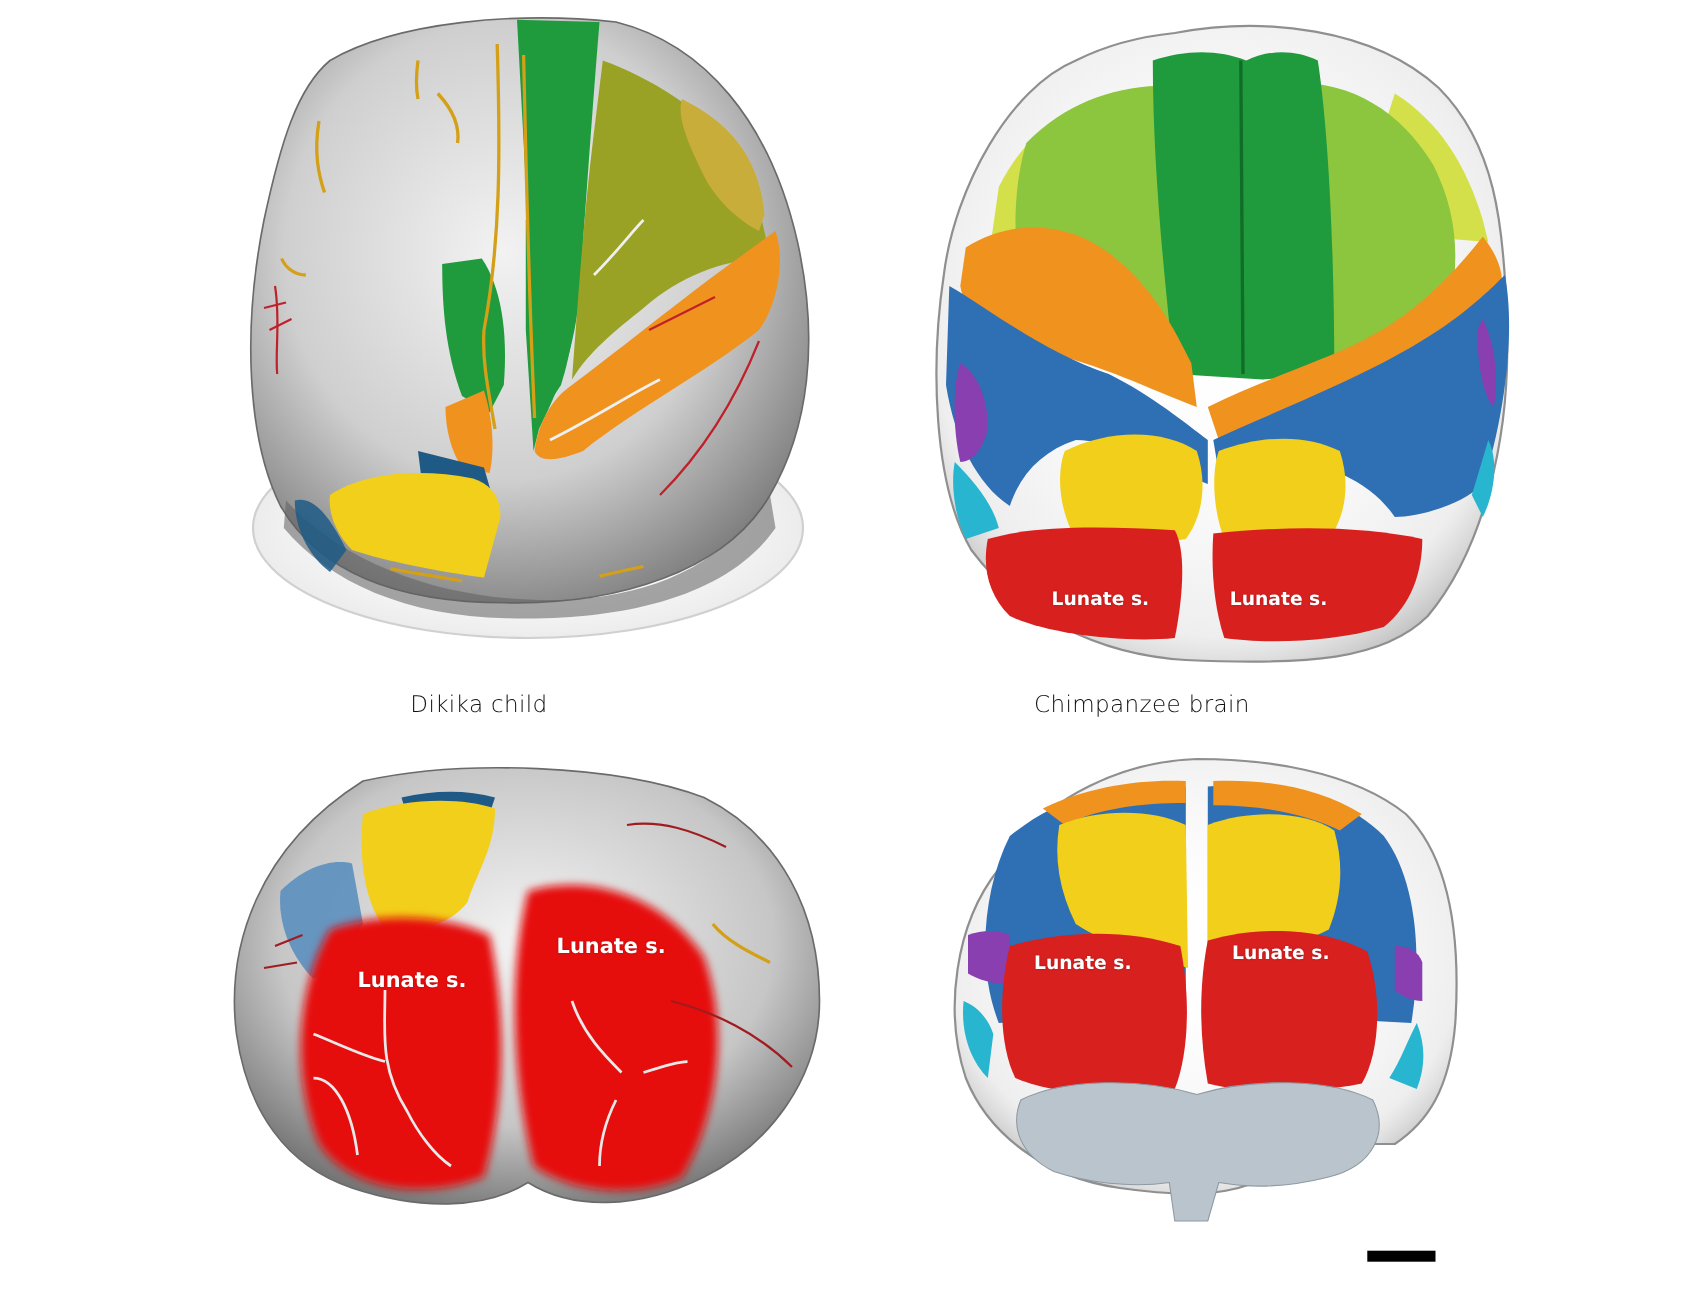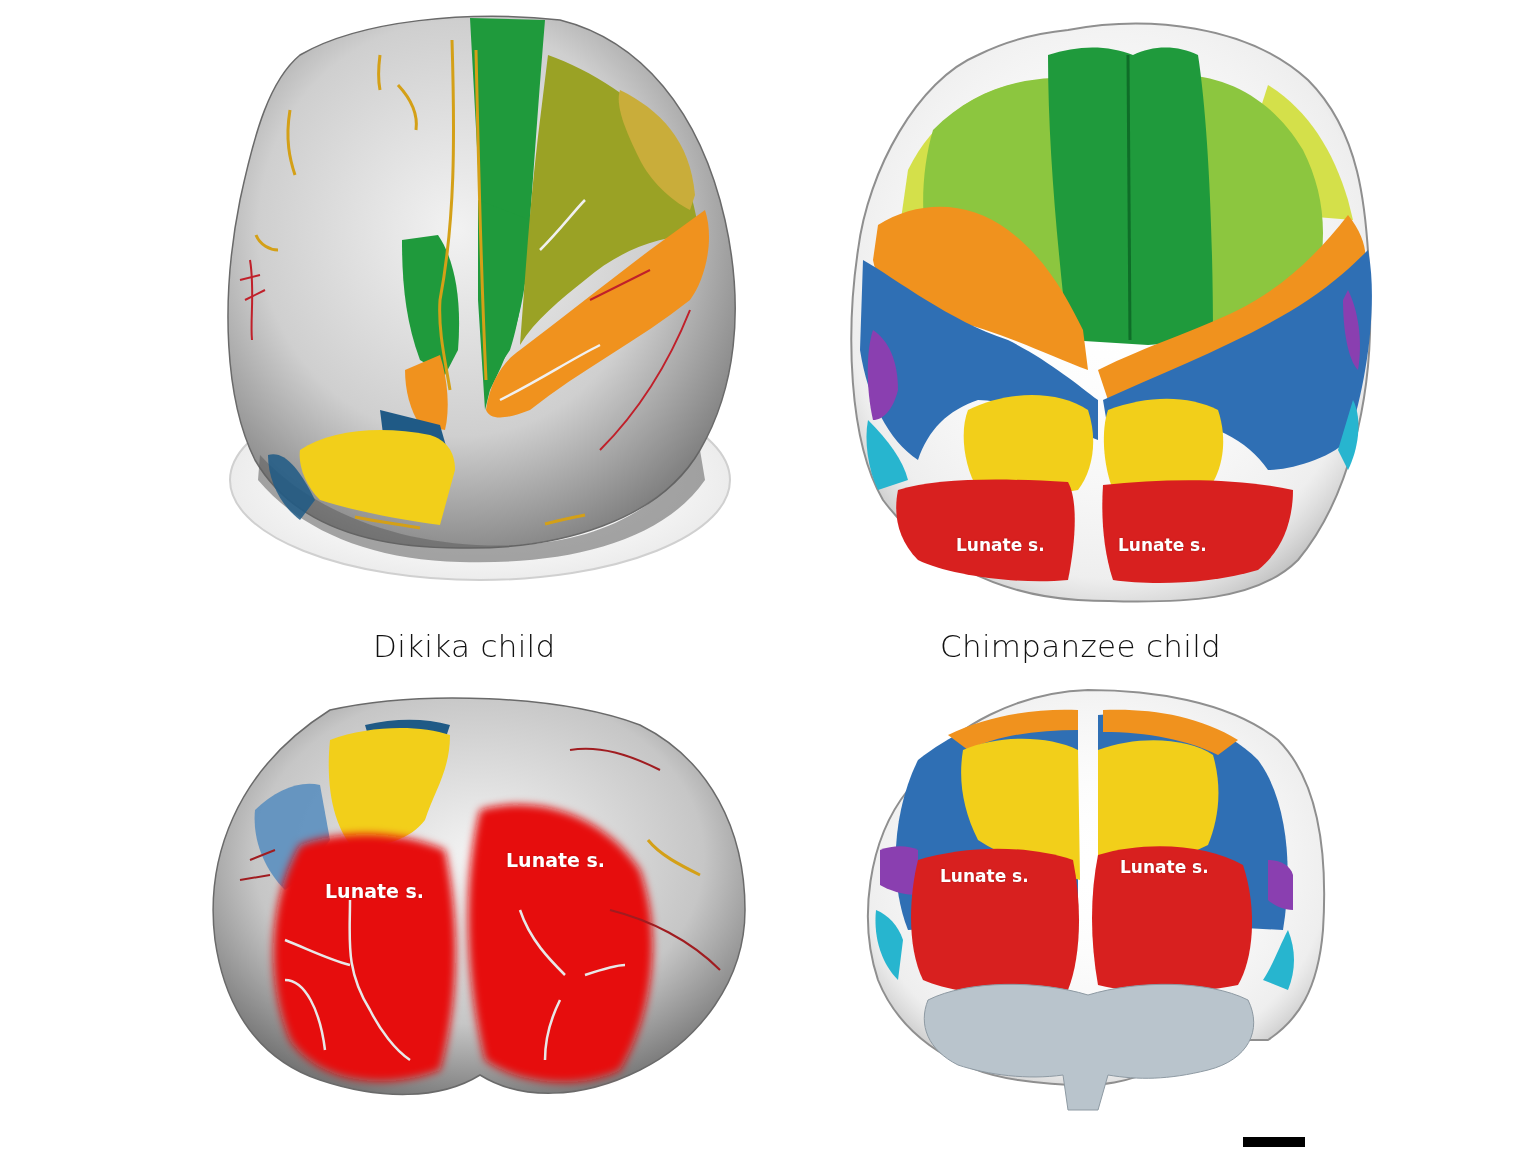--- a/index.html
+++ b/index.html
@@ -1,19 +1,19 @@
 <!DOCTYPE html>
 <html><head>
 <meta charset="utf-8">
 <style>
   html, body { margin:0; padding:0; background:#ffffff; }
   body { width:1536px; height:1173px; position:relative; overflow:hidden; font-family:"DejaVu Sans", sans-serif; }
   .panel { position:absolute; }
   .panel svg { position:absolute; left:0; top:0; overflow:visible; }
-  .caption { position:absolute; font-family:"DejaVu Sans", sans-serif; font-size:31px; color:#111; font-weight:300; letter-spacing:0.3px; white-space:nowrap; }
+  .caption { position:absolute; font-family:"DejaVu Sans", sans-serif; font-size:21px; color:#111; font-weight:300; letter-spacing:0.3px; white-space:nowrap; }
   .lunate { position:absolute; color:#fff; font-family:"DejaVu Sans", sans-serif; font-weight:bold; font-size:17px; white-space:nowrap; text-shadow:0 0 2px rgba(0,0,0,0.25);margin-top:10px; }
   .lunate.big { font-size:19px; }
   .scale-bar { position:absolute; left:1243px; top:1137px; width:62px; height:10px; background:#000; }
 </style>
 </head>
 <body>
 
 <div class="panel" style="left:0;top:0;width:768px;height:600px;">
   <svg width="768" height="600" viewBox="0 0 768 600">
     <defs>
@@ -107,21 +107,21 @@
     <path d="M340 410 C380 395 420 395 450 410 C460 440 455 470 440 490 C410 495 370 495 345 490 C335 465 333 430 340 410 Z" fill="#f2cf1a"></path>
 
     <path d="M130 490 C170 478 230 478 300 482 C310 500 308 540 300 580 C250 585 180 575 150 560 C130 540 125 515 130 490 Z" fill="#d8201f"></path>
     <path d="M335 485 C400 478 470 478 525 490 C525 520 515 550 490 570 C440 585 380 585 345 580 C335 550 333 515 335 485 Z" fill="#d8201f"></path>
   </svg>
   <span class="lunate" style="left:188px;top:525px;">Lunate s.</span>
   <span class="lunate" style="left:350px;top:525px;">Lunate s.</span>
 </div>
 
 <div class="caption" style="left:373px;top:628px;">Dikika child</div>
-<div class="caption" style="left:940px;top:628px;">Chimpanzee child</div>
+<div class="caption" style="left:940px;top:628px;">Chimpanzee brain</div>
 
 <div class="panel" style="left:0;top:680px;width:768px;height:440px;">
   <svg width="768" height="440" viewBox="0 0 768 440">
     <defs>
       <radialGradient id="bone2" cx="50%" cy="40%" r="65%">
         <stop offset="0%" stop-color="#f4f4f4"></stop>
         <stop offset="65%" stop-color="#c6c6c6"></stop>
         <stop offset="100%" stop-color="#6f6f6f"></stop>
       </radialGradient>
       <filter id="soft" x="-10%" y="-10%" width="120%" height="120%">

